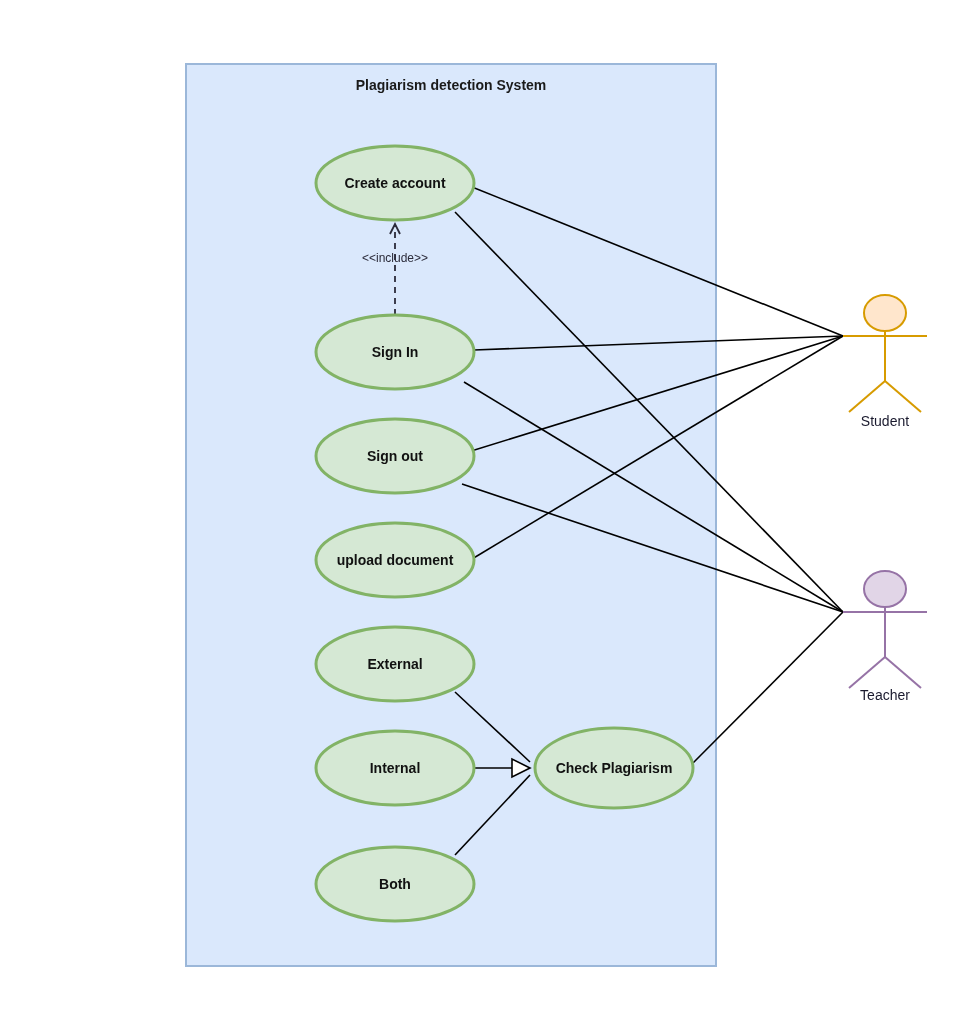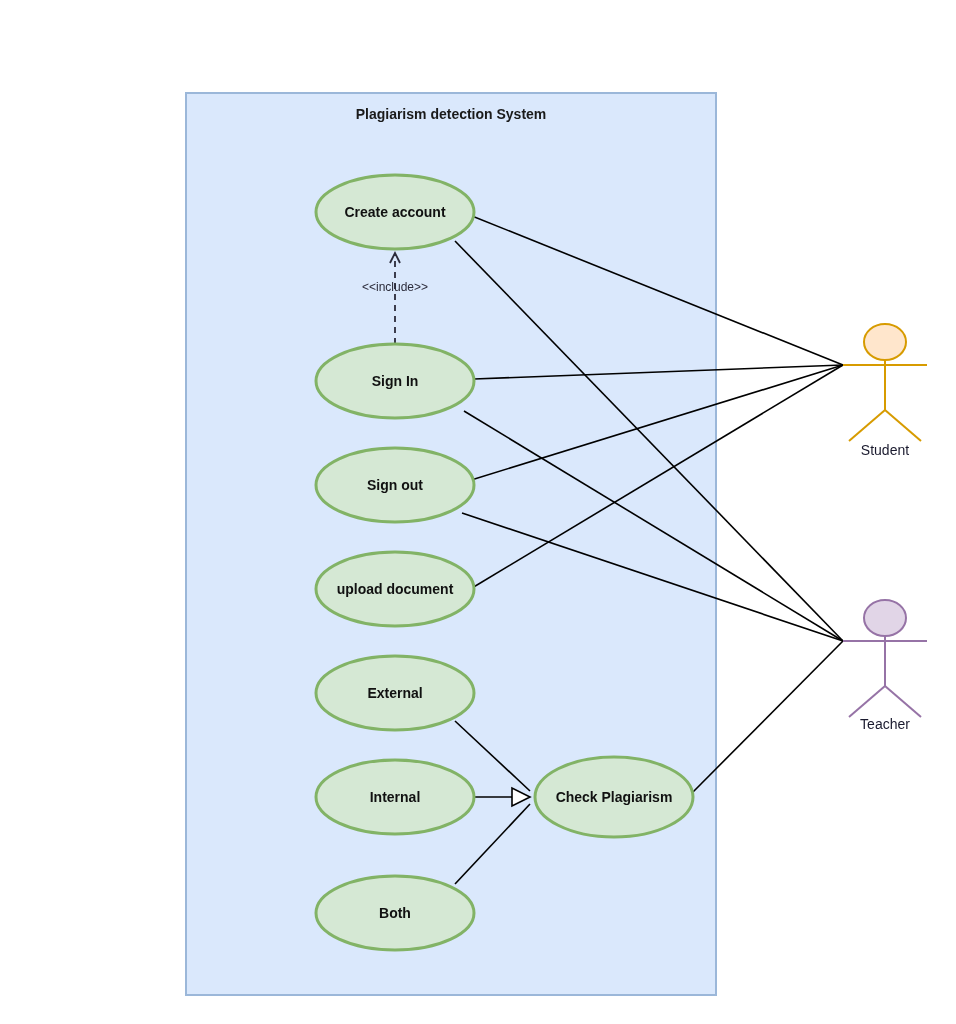--- a/index.html
+++ b/index.html
@@ -14,21 +14,20 @@
     font-family: "Liberation Sans", sans-serif;
     overflow: hidden;
     position: relative;
   }
   #diagram-root {
     position: absolute;
     left: 0;
     top: 0;
     width: 956px;
     height: 792px;
-    margin-top: 29px;
   }
   svg.diagram-canvas {
     display: block;
     width: 956px;
     height: 1024px;
   }
   .system-title {
     font-family: "Liberation Sans", sans-serif;
     font-size: 14px;
     font-weight: bold;

